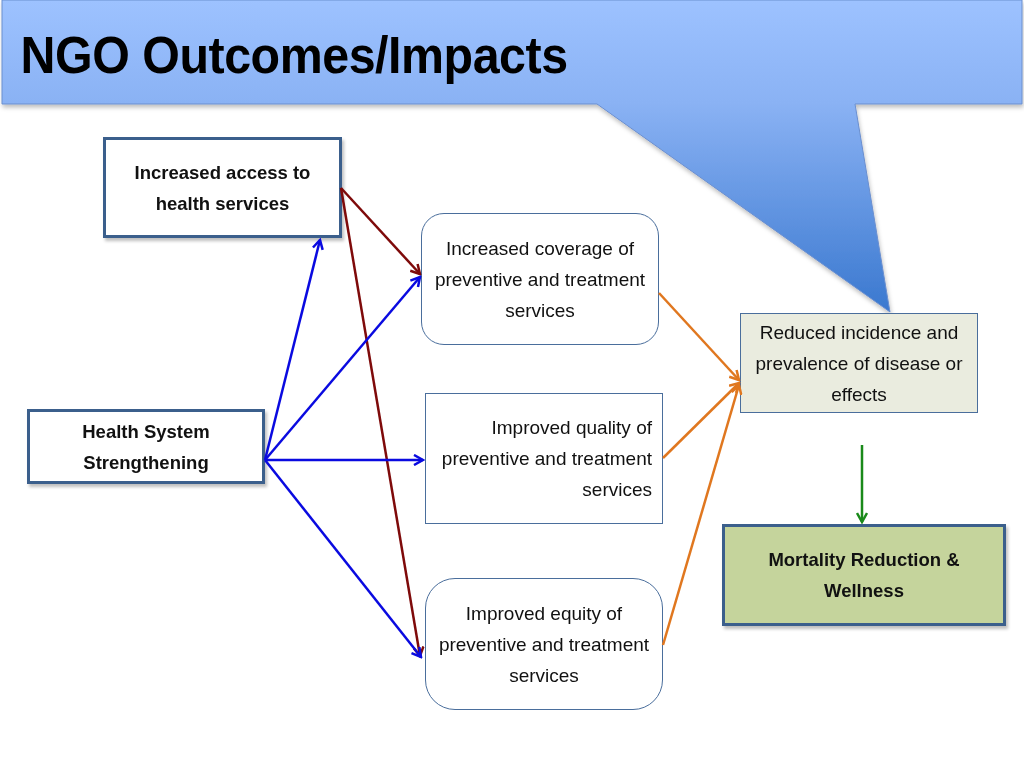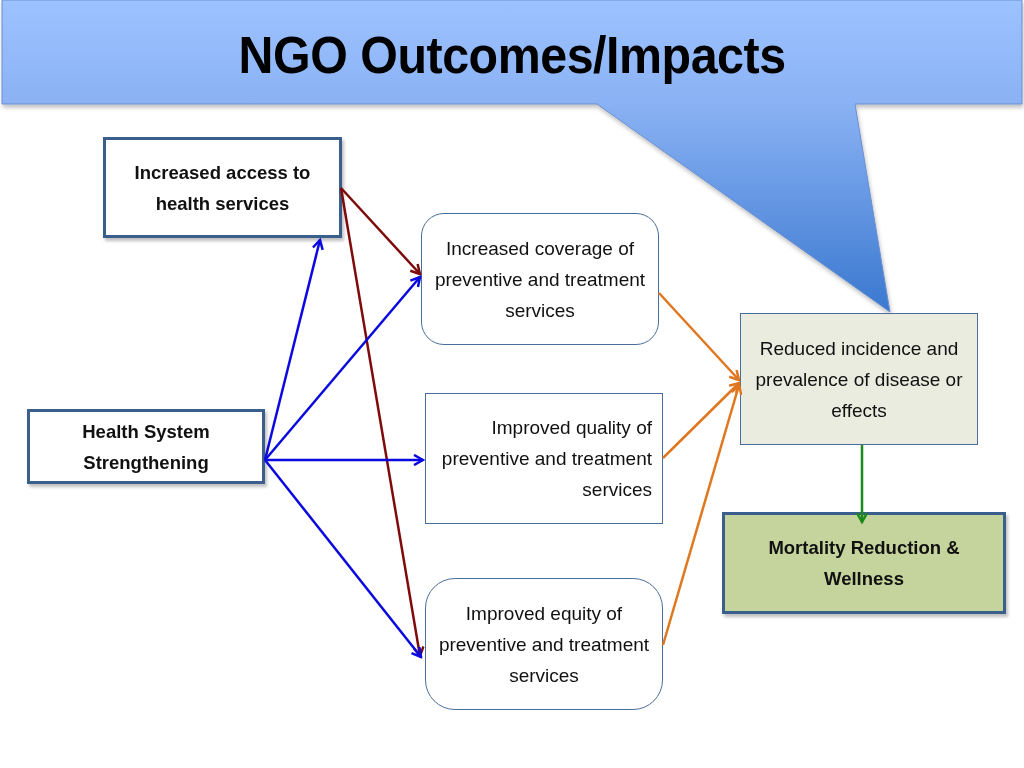--- a/index.html
+++ b/index.html
@@ -5,21 +5,21 @@
   html, body { margin: 0; padding: 0; }
   body {
     width: 1024px; height: 768px; position: relative; overflow: hidden;
     background: #ffffff;
     font-family: "Liberation Sans", "DejaVu Sans", sans-serif;
   }
   #callout-svg { position: absolute; left: 0; top: 0; width: 1024px; height: 768px; }
   #arrows-svg { position: absolute; left: 0; top: 0; width: 1024px; height: 768px; z-index: 2; pointer-events: none; }
   .title {
     position: absolute; left: 0; top: 20px; width: 1024px; height: 70px;
-    text-align: center; z-index: 3;
+    text-align: left; z-index: 3;
     font-weight: bold; font-size: 52px; line-height: 70px; color: #000;
     letter-spacing: -0.5px;
   }
   .title span { display: inline-block; transform: scaleX(0.93); transform-origin: center; }
   .box {
     position: absolute; box-sizing: border-box; z-index: 1;
     display: flex; align-items: center; justify-content: center;
     text-align: center; color: #111;
     font-size: 19px; line-height: 31px; padding: 0 10px;
   }
@@ -73,25 +73,25 @@
 </div>
 
 <div class="box thin" style="left:425px; top:393px; width:238px; height:131px;text-align:right;">
   <span>Improved quality of preventive and treatment services</span>
 </div>
 
 <div class="box thin" style="left:425px; top:578px; width:238px; height:132px;border-radius:30px;">
   <span>Improved equity of preventive and treatment services</span>
 </div>
 
-<div class="box result" style="left:740px; top:313px; width:238px; height:132px;">
+<div class="box result" style="left:740px; top:313px; width:238px; height:100px;">
   <span>Reduced incidence and prevalence of disease or effects</span>
 </div>
 
-<div class="box final" style="left:722px; top:512px; width:284px; height:102px;">
+<div class="box final" style="left:722px; top:524px; width:284px; height:102px;">
   <span style="padding:0 10px;">Mortality Reduction &amp; Wellness</span>
 </div>
 
 <svg id="arrows-svg" viewBox="0 0 1024 768">
   <defs>
     <marker id="hb" markerWidth="12" markerHeight="12" refX="10" refY="6" orient="auto" markerUnits="userSpaceOnUse">
       <path d="M1,1 L10,6 L1,11" fill="none" stroke="#0a0ae0" stroke-width="2.5"></path>
     </marker>
     <marker id="hm" markerWidth="12" markerHeight="12" refX="10" refY="6" orient="auto" markerUnits="userSpaceOnUse">
       <path d="M1,1 L10,6 L1,11" fill="none" stroke="#7e0a0a" stroke-width="2.5"></path>

